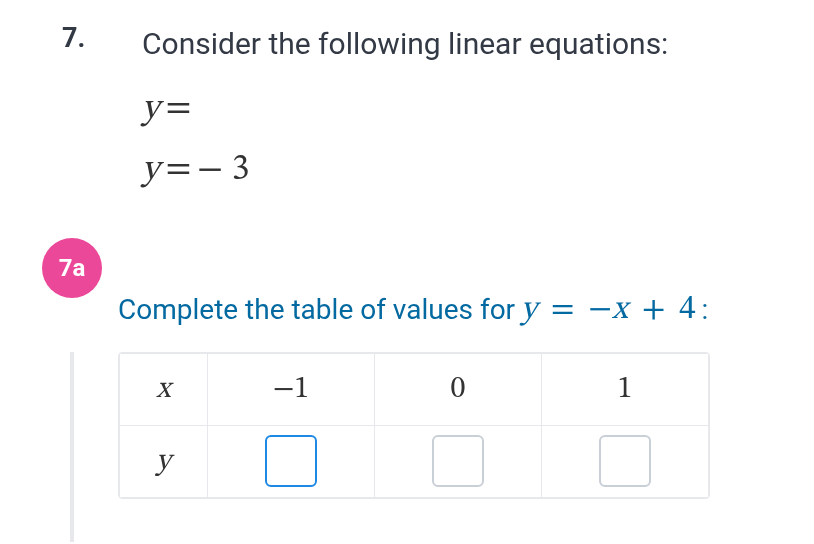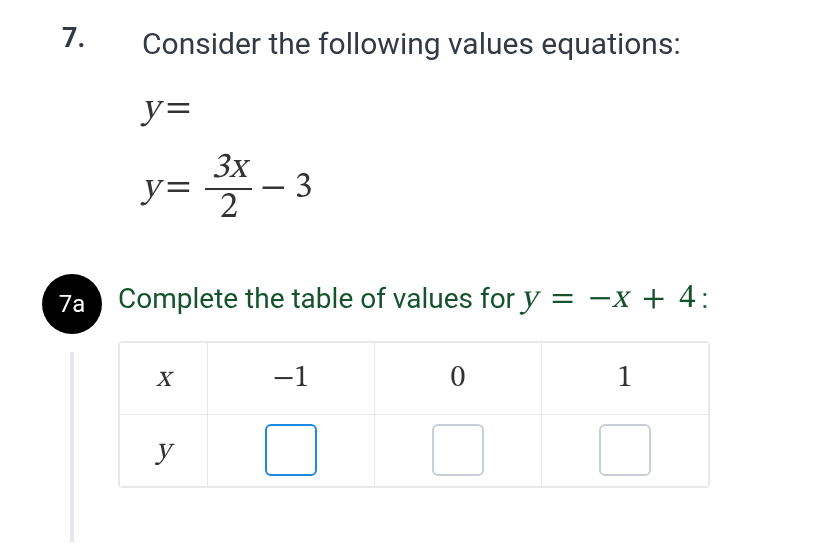--- a/index.html
+++ b/index.html
@@ -59,48 +59,49 @@
   .part-block {
     display: flex;
     align-items: flex-start;
     margin-top: 50px;
     margin-left: 42px;
   }
   .part-badge {
     width: 60px;
     height: 60px;
     border-radius: 50%;
-    background: #000000;
+    background: #ec4899;
     color: #fff;
     font-size: 24px;
-    font-weight: 400;
+    font-weight: 700;
     display: flex;
     align-items: center;
     justify-content: center;
     flex-shrink: 0;
     margin-right: 16px;
     margin-top: -4px;
   }
   .part-content { flex: 1; }
   .part-connector {
     position: absolute;
     left: 70px;
     top: 352px;
     width: 4px;
     height: 190px;
     background: #e6e8eb;
   }
   .part-prompt {
     font-size: 28px;
-    color: #14532d;
+    color: #0369a1;
     margin-bottom: 22px;
     display: flex;
     align-items: center;
     flex-wrap: wrap;
     gap: 6px;
+    margin-top: 47px;
   }
   .inline-math {
     font-family: "Cambria Math", "STIX Two Math", "Times New Roman", serif;
     font-style: italic;
     font-size: 33px;
   }
   .inline-math .op, .inline-math .num-lit, .inline-math .minus { font-style: normal; }
   .table-wrap {
     border: 1px solid #e6e8eb;
     border-radius: 4px;
@@ -139,34 +140,30 @@
     border-color: #1e88e5;
   }
 </style>
 </head>
 <body>
 
 <div class="container">
   <div class="qnum">7.</div>
 
   <div class="stem">
-    <div class="prompt">Consider the following values equations:</div>
+    <div class="prompt">Consider the following linear equations:</div>
 
     <div class="equations">
       <div class="eq-row">
         <span class="eq-math">y</span>
         <span class="op">=</span>
       </div>
       <div class="eq-row">
         <span class="eq-math">y</span>
         <span class="op">=</span>
-        <span class="frac">
-          <span class="num">3x</span>
-          <span class="den">2</span>
-        </span>
         <span class="eq-math">
           <span class="minus">−</span>&nbsp;<span style="font-style:normal">3</span>
         </span>
       </div>
     </div>
   </div>
 
   <div class="part-connector"></div>
 
   <div class="part-block">

